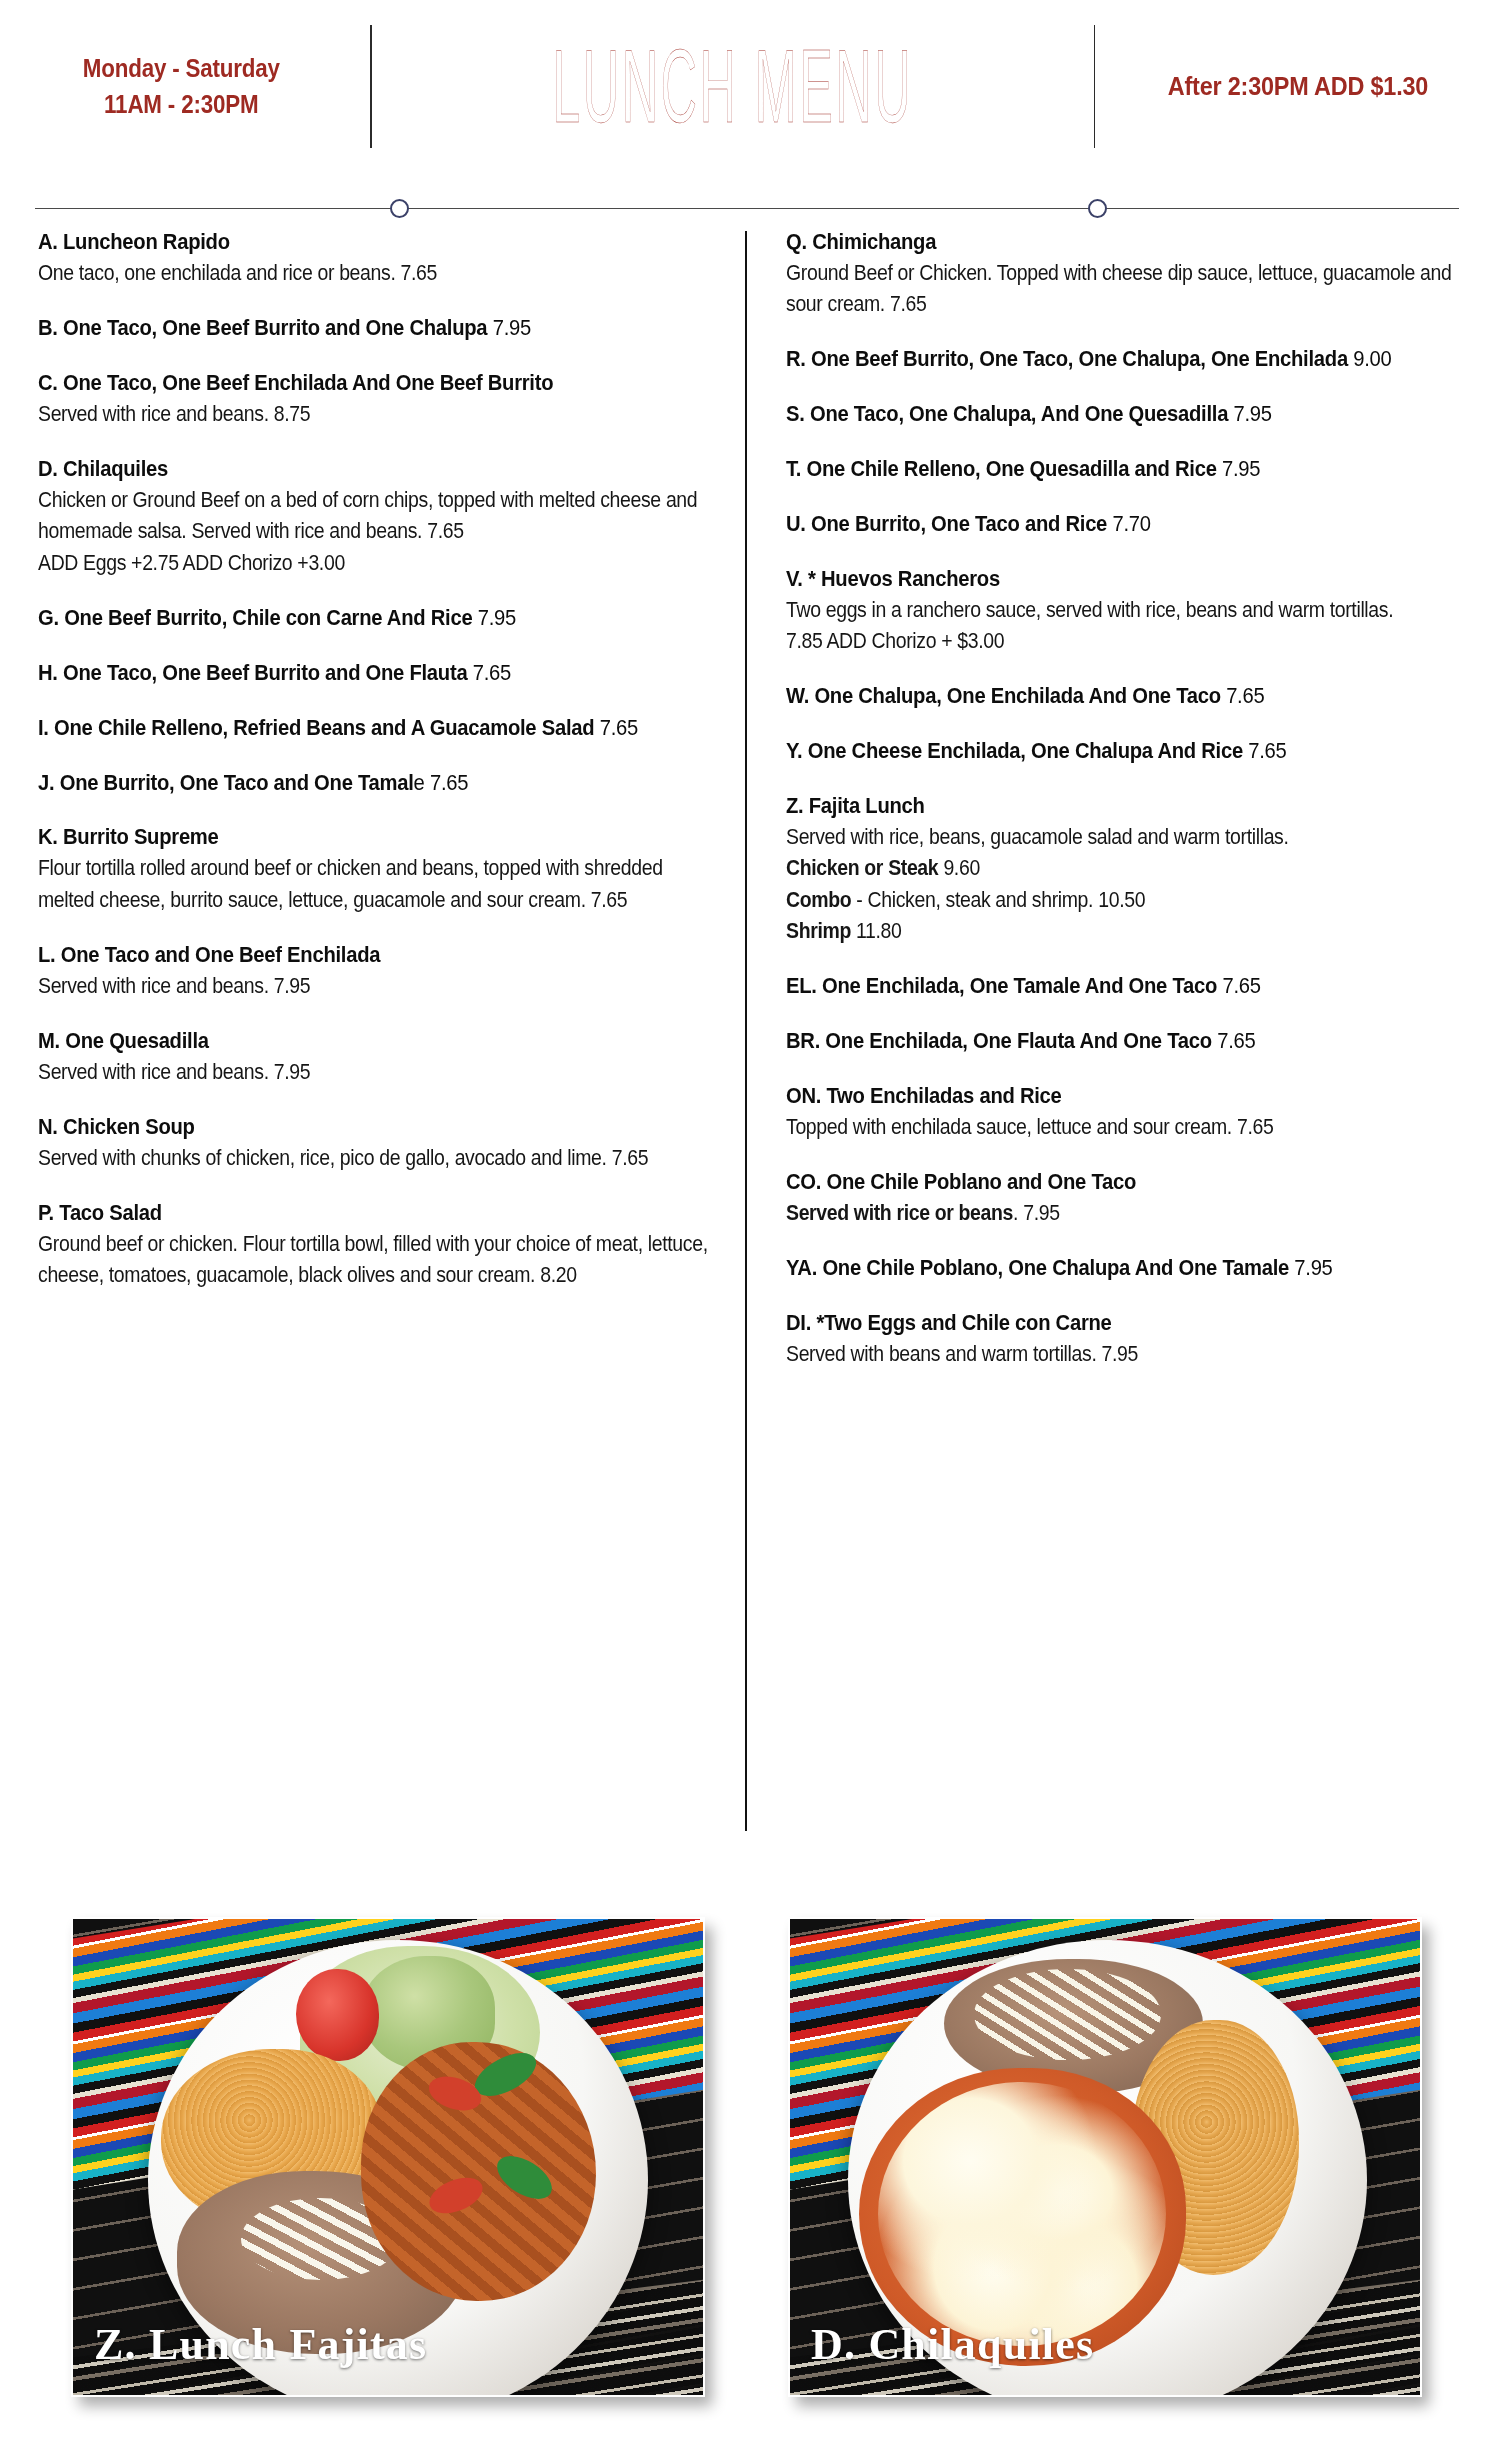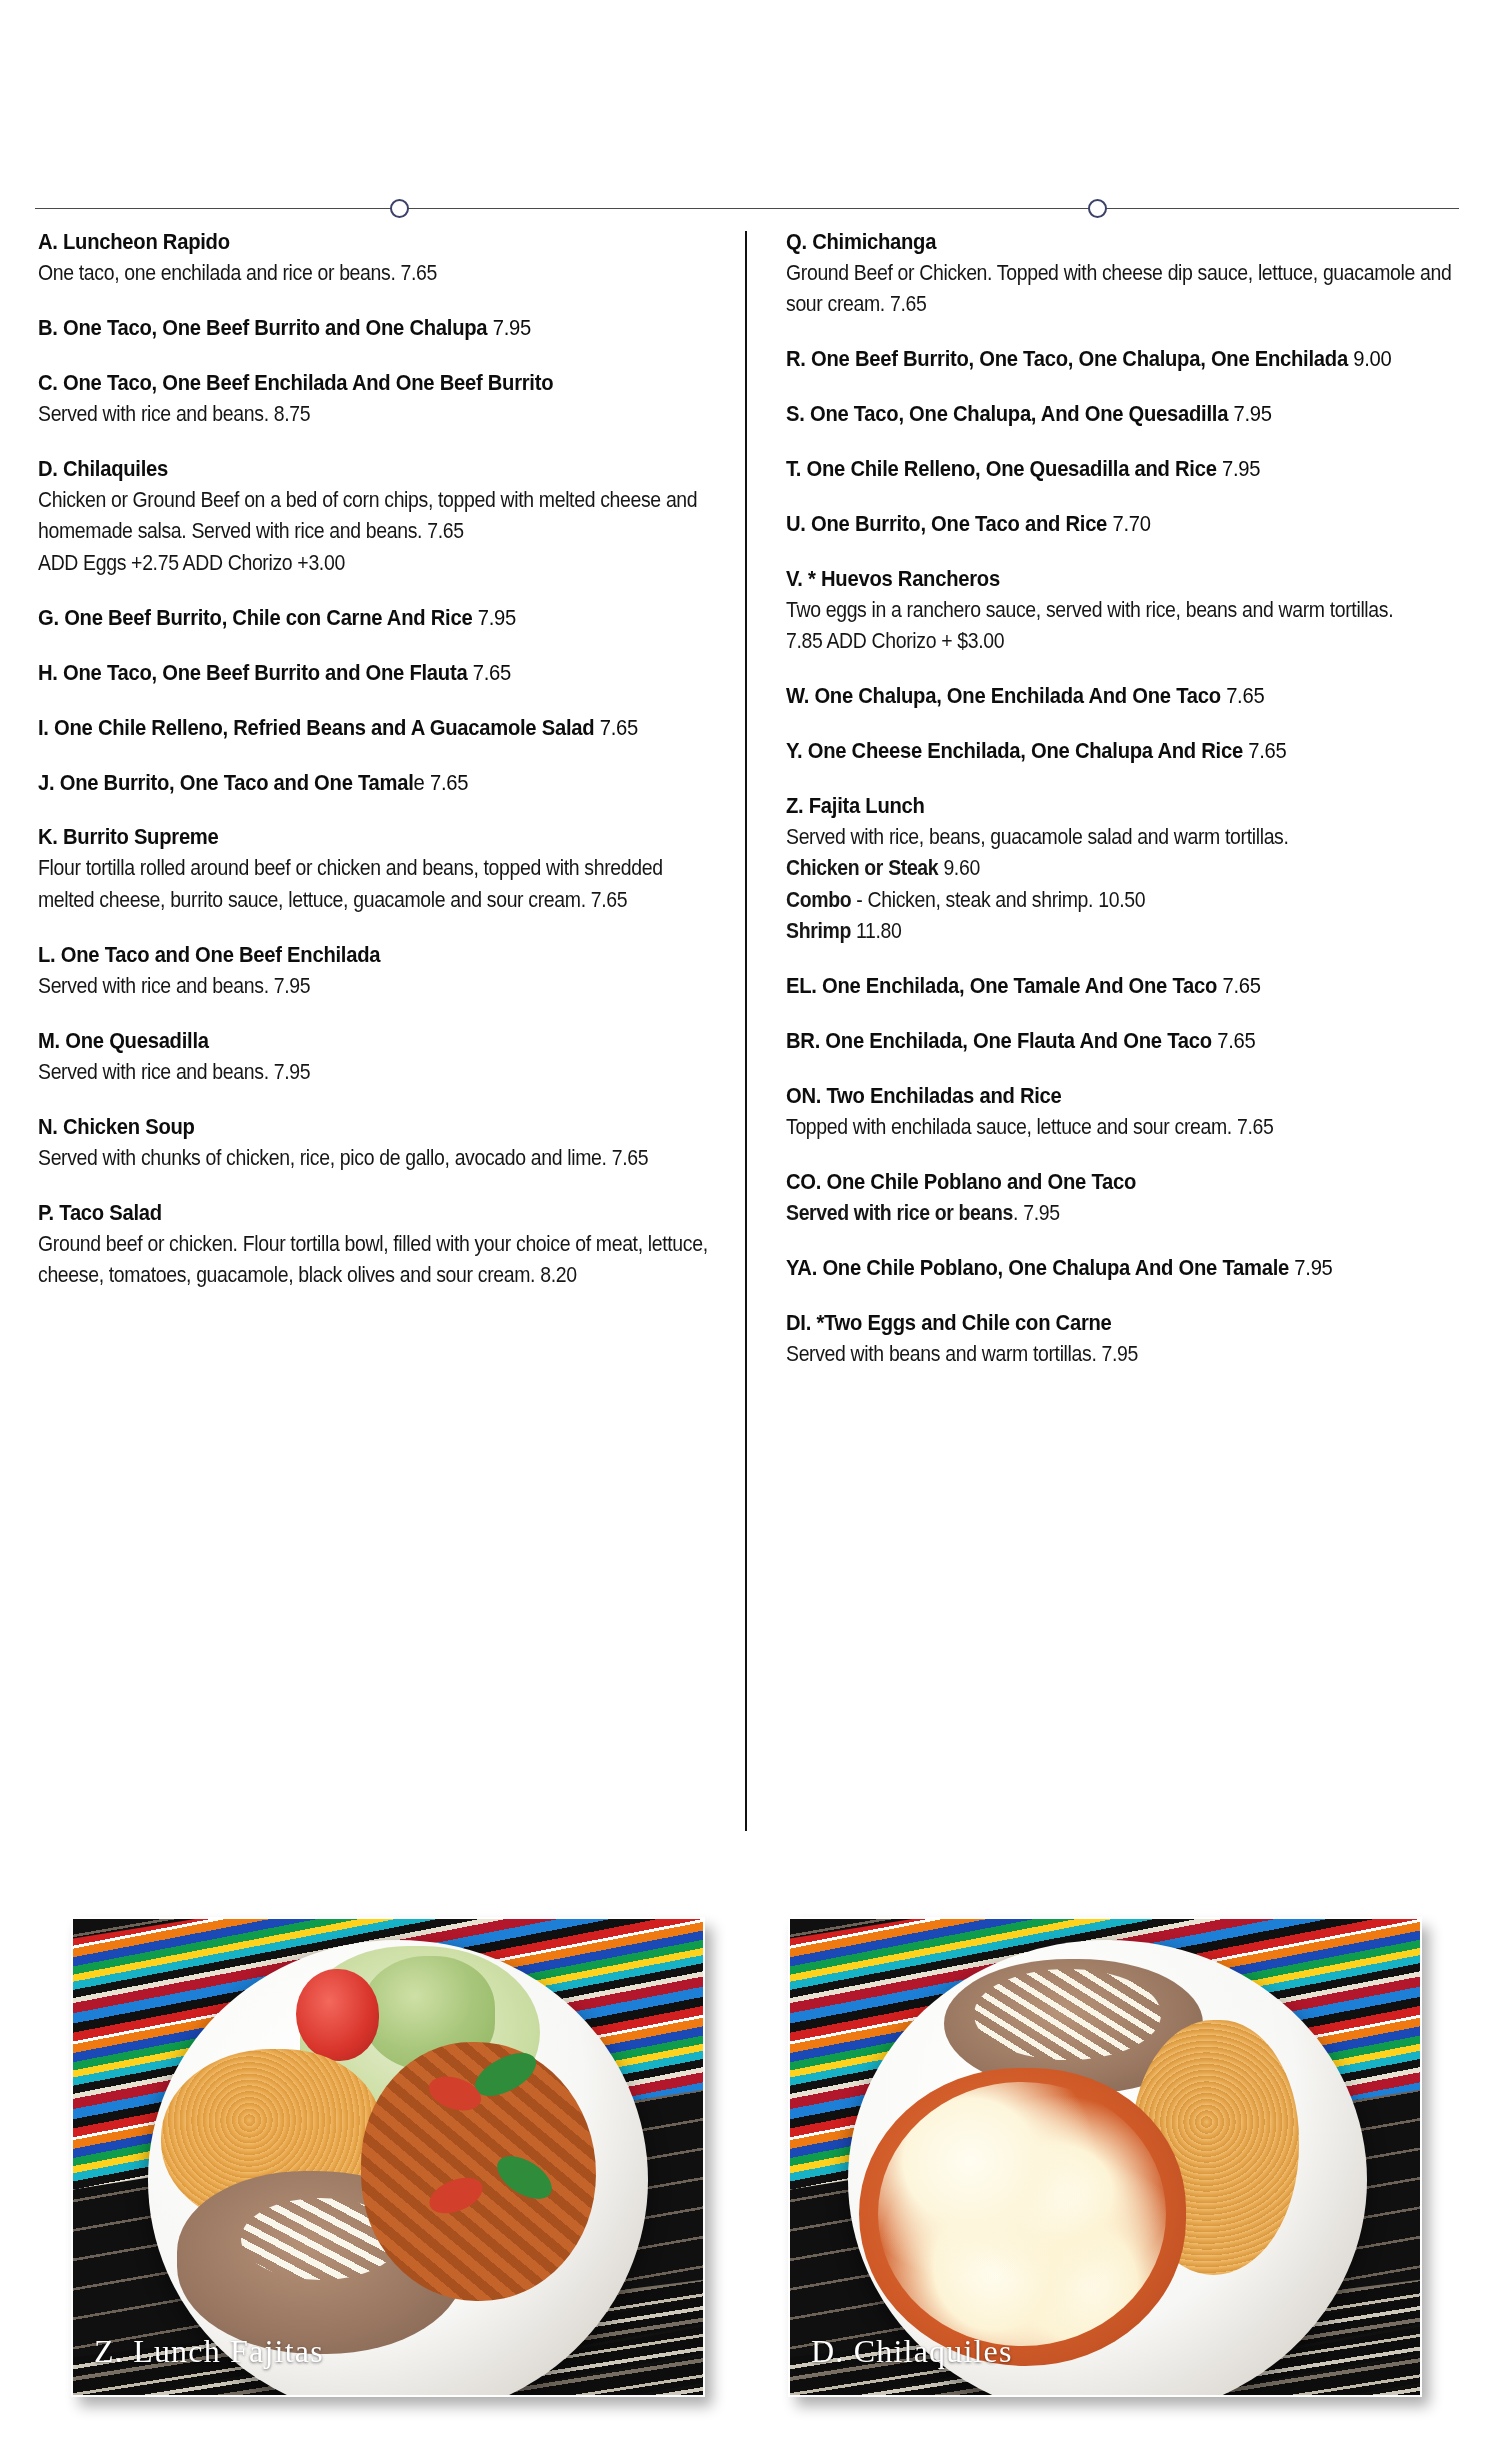--- a/index.html
+++ b/index.html
@@ -326,33 +326,50 @@
       radial-gradient(ellipse at 70% 76%, #fffdf1 0%, #fcf2d2 20%, rgba(252,242,210,0) 44%);
     border-radius: 50%;
   }
 
   .photo-caption {
     position: absolute;
     left: 21px;
     bottom: 25px;
     color: #ffffff;
     font-family: "Liberation Serif", serif;
-    font-weight: normal;
-    font-size: 32px;
+    font-weight: bold;
+    font-size: 44px;
     letter-spacing: 1.2px;
     text-shadow: 0 1px 2.9px rgba(0,0,0,0.55);
     z-index: 5;
     white-space: nowrap;
   }
 </style>
 </head>
 <body>
 
 <div class="page">
 
+  <div class="header">
+
+    <div class="hdr-hours">
+      <span>Monday - Saturday</span>
+      <span class="l2">11AM - 2:30PM</span>
+    </div>
+
+    <div class="hdr-rule r1"></div>
+
+    <div class="hdr-title-wrap">
+      <div class="hdr-title">LUNCH MENU</div>
+    </div>
+
+    <div class="hdr-rule r2"></div>
+
+    <div class="hdr-after">After 2:30PM ADD $1.30</div>
+  </div>
 
   <div class="orn-rule">
     <div class="line"></div>
     <div class="ring a"></div>
     <div class="ring b"></div>
   </div>
 
   <div class="col-divider"></div>
 
   <div class="cols">

